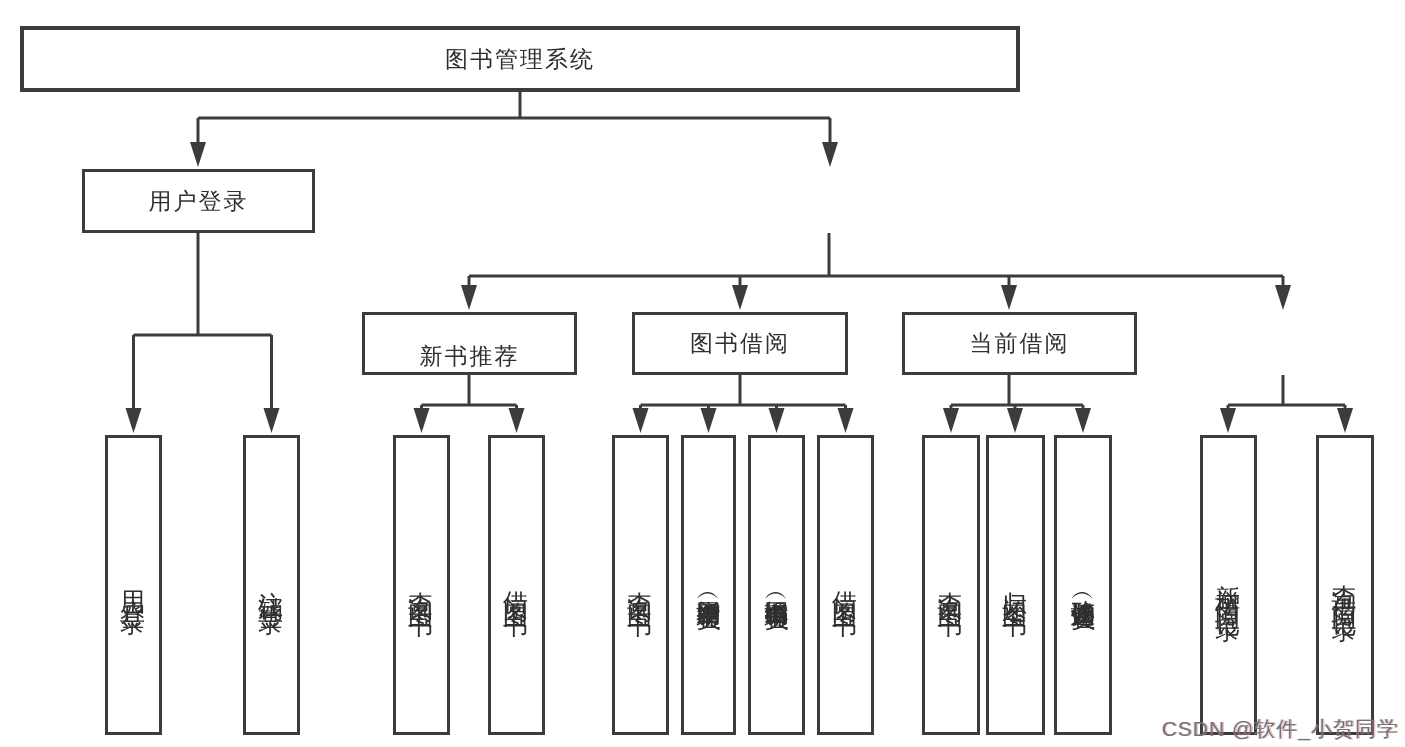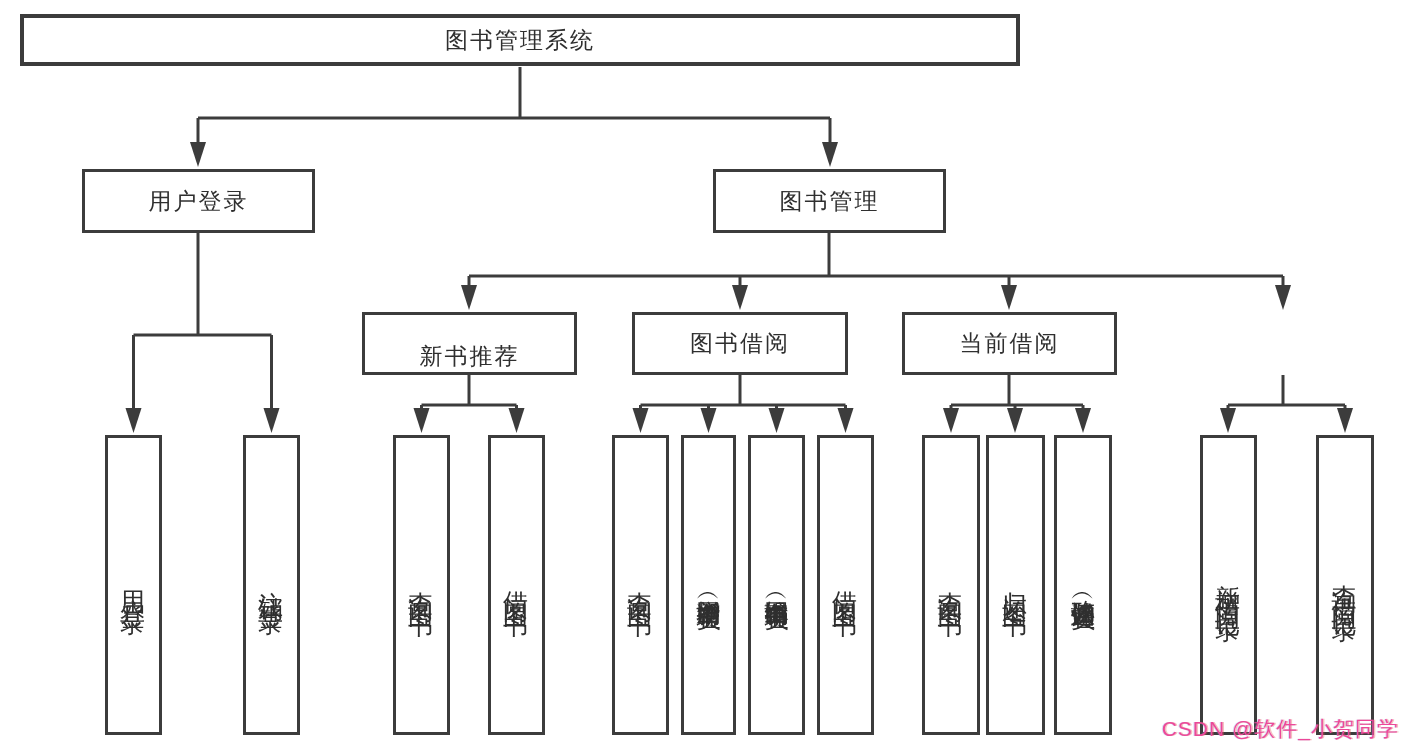--- a/index.html
+++ b/index.html
@@ -33,21 +33,21 @@
     white-space:nowrap;
   }
   .vtight{letter-spacing:1px;font-size:24px;}
   #watermark{
     position:absolute;
     right:6px;
     bottom:4px;
     z-index:3;
     font-size:21px;
     letter-spacing:1px;
-    color:#ec4899;
+    color:#737373;
     text-shadow:1.5px 0 0 rgba(224,90,90,0.38), -1px 0 0 rgba(130,150,225,0.30);
   }
 </style>
 </head>
 <body>
 
 <div id="stage">
 
   <svg id="wires" width="1405" height="747" viewBox="0 0 1405 747">
       <line x1="520" y1="67" x2="520" y2="118" stroke="#3c3c3c" stroke-width="3"></line>
@@ -97,38 +97,35 @@
       <line x1="1015" y1="405" x2="1015" y2="421" stroke="#3c3c3c" stroke-width="3"></line>
       <polygon points="1007,408 1023,408 1015,433" fill="#3c3c3c"></polygon>
       <line x1="1083" y1="405" x2="1083" y2="421" stroke="#3c3c3c" stroke-width="3"></line>
       <polygon points="1075,408 1091,408 1083,433" fill="#3c3c3c"></polygon>
       <line x1="1228" y1="405" x2="1228" y2="421" stroke="#3c3c3c" stroke-width="3"></line>
       <polygon points="1220,408 1236,408 1228,433" fill="#3c3c3c"></polygon>
       <line x1="1345" y1="405" x2="1345" y2="421" stroke="#3c3c3c" stroke-width="3"></line>
       <polygon points="1337,408 1353,408 1345,433" fill="#3c3c3c"></polygon>
     </svg>
 
-  <div class="box hbox root" style="left:20px;top:14px;width:1000px;height:52px;">
+  <div class="box hbox root" style="left:20px;top:26px;width:1000px;height:66px;">
     <span>图书管理系统</span>
   </div>
 
   <div class="box hbox" style="left:82px;top:169px;width:233px;height:64px;">
     <span>用户登录</span>
-  </div>
-  <div class="box hbox" style="left:713px;top:169px;width:233px;height:64px;">
-    <span>图书管理</span>
   </div>
 
   <div class="box hbox" style="left:362px;top:312px;width:215px;height:63px;align-items:flex-end;">
     <span>新书推荐</span>
   </div>
   <div class="box hbox" style="left:632px;top:312px;width:216px;height:63px;">
     <span>图书借阅</span>
   </div>
-  <div class="box hbox" style="left:902px;top:312px;width:215px;height:63px;">
+  <div class="box hbox" style="left:902px;top:312px;width:235px;height:63px;">
     <span>当前借阅</span>
   </div>
 
   <div class="box vbox" style="left:105px;width:57px;">
     <span class="vtext">用户登录</span>
   </div>
   <div class="box vbox" style="left:243px;width:57px;">
     <span class="vtext">注销登录</span>
   </div>
   <div class="box vbox" style="left:393px;width:57px;">

